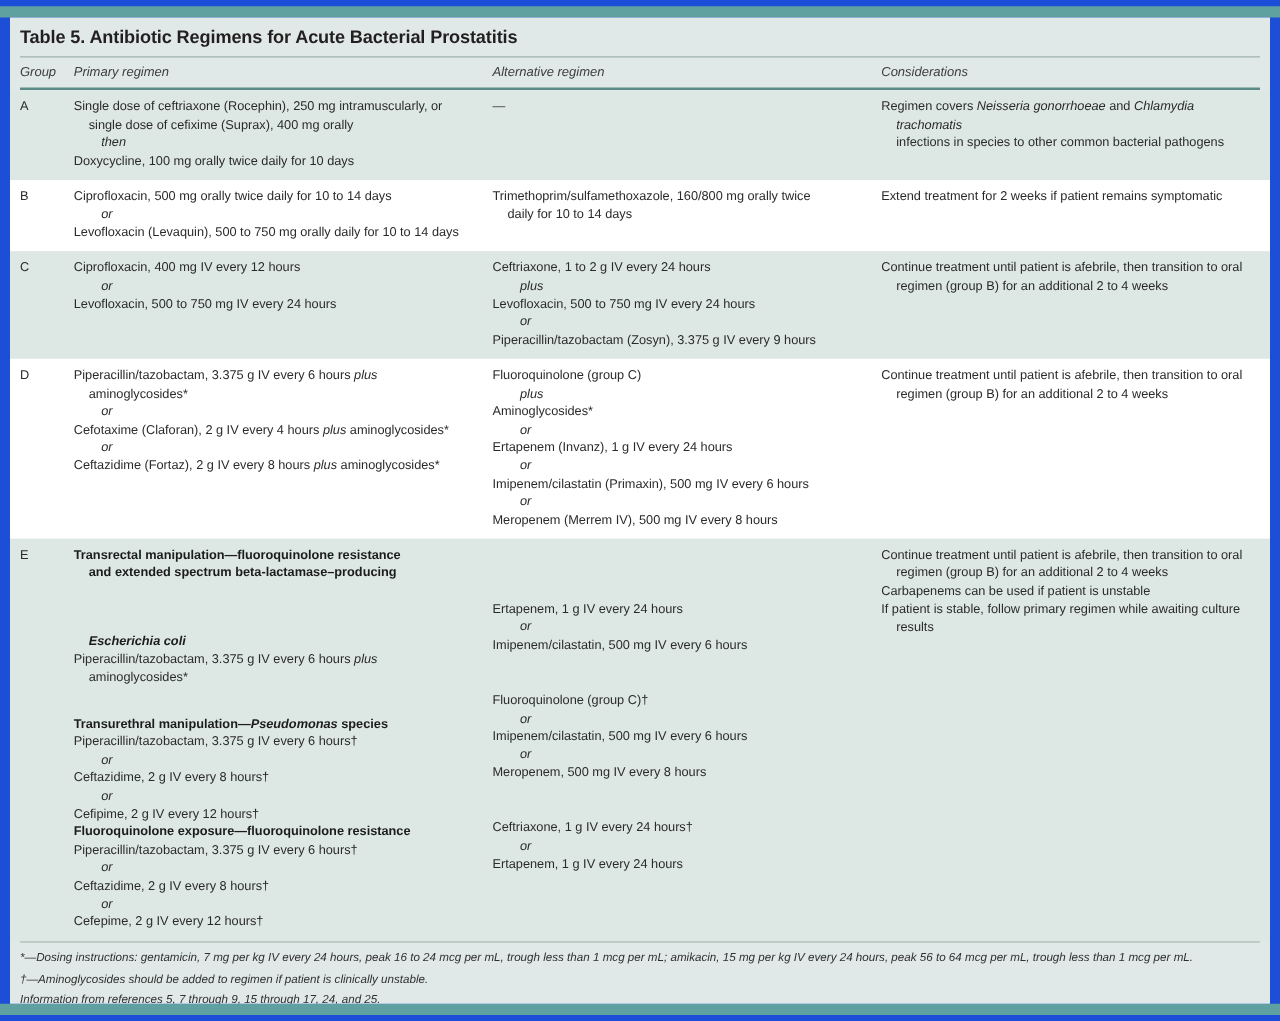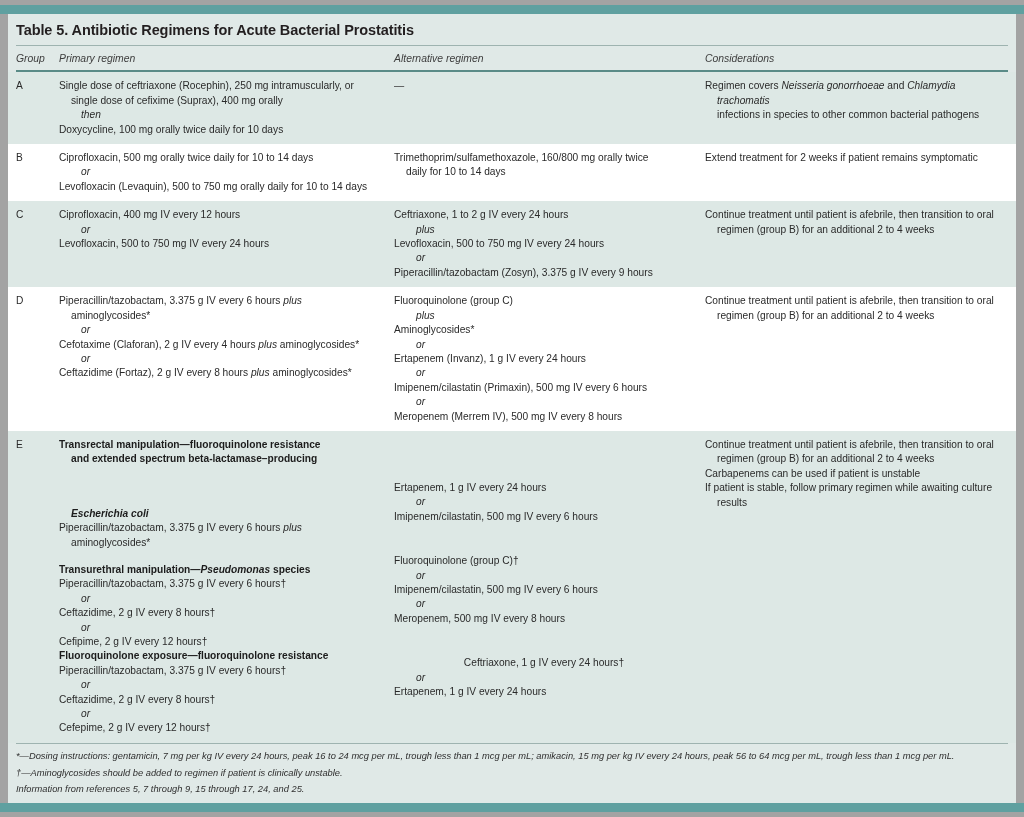--- a/index.html
+++ b/index.html
@@ -11,21 +11,21 @@
     width: 1024px;
     height: 817px;
     overflow: hidden;
     font-family: "Liberation Sans", sans-serif;
   }
 
   #table-figure {
     position: relative;
     width: 1024px;
     height: 817px;
-    background: #a3a3a3;
+    background: #1d4ed8;
     box-sizing: border-box;
   }
 
   .rule-bar {
     position: absolute;
     left: 0;
     width: 1024px;
     height: 9px;
     background: #5fa0a0;
   }
@@ -93,21 +93,21 @@
     background: #5a8b87;
   }
 
   
   .ln { display: block; white-space: pre-wrap; }
   .ln.ind1 { padding-left: 12px; }
   .ln.hang { padding-left: 12px; text-indent: -12px; }
   .ln.conn { padding-left: 22px; font-style: italic; }
   .ln.bold { font-weight: bold; color: #1c1c1c; }
   .ln.ital { font-style: italic; margin-top: 40px; }
-  .ln.gap { margin-top: 13px; }
+  .ln.gap { margin-top: 23px; }
   .ln.dash { color: #3a3a3a; }
   em { font-style: italic; }
 
   
   .foot-rule {
     margin: 0 8px;
     height: 1px;
     background: #9eb3b0;
   }
   .footnotes {
@@ -241,21 +241,21 @@
           </div>
           <div class="cell c-alt">
             <span class="ln" style="margin-top:43px;">Ertapenem, 1 g IV every 24 hours</span>
             <span class="ln conn">or</span>
             <span class="ln">Imipenem/cilastatin, 500 mg IV every 6 hours</span>
             <span class="ln" style="margin-top:30px;">Fluoroquinolone (group C)†</span>
             <span class="ln conn">or</span>
             <span class="ln">Imipenem/cilastatin, 500 mg IV every 6 hours</span>
             <span class="ln conn">or</span>
             <span class="ln">Meropenem, 500 mg IV every 8 hours</span>
-            <span class="ln" style="margin-top:30px;text-align:center;">Ceftriaxone, 1 g IV every 24 hours†</span>
+            <span class="ln" style="margin-top:30px;">Ceftriaxone, 1 g IV every 24 hours†</span>
             <span class="ln conn">or</span>
             <span class="ln">Ertapenem, 1 g IV every 24 hours</span>
           </div>
           <div class="cell c-cons">
             <span class="ln hang">Continue treatment until patient is afebrile, then transition to oral</span>
             <span class="ln ind1">regimen (group B) for an additional 2 to 4 weeks</span>
             <span class="ln">Carbapenems can be used if patient is unstable</span>
             <span class="ln hang">If patient is stable, follow primary regimen while awaiting culture</span>
             <span class="ln ind1">results</span>
           </div>

